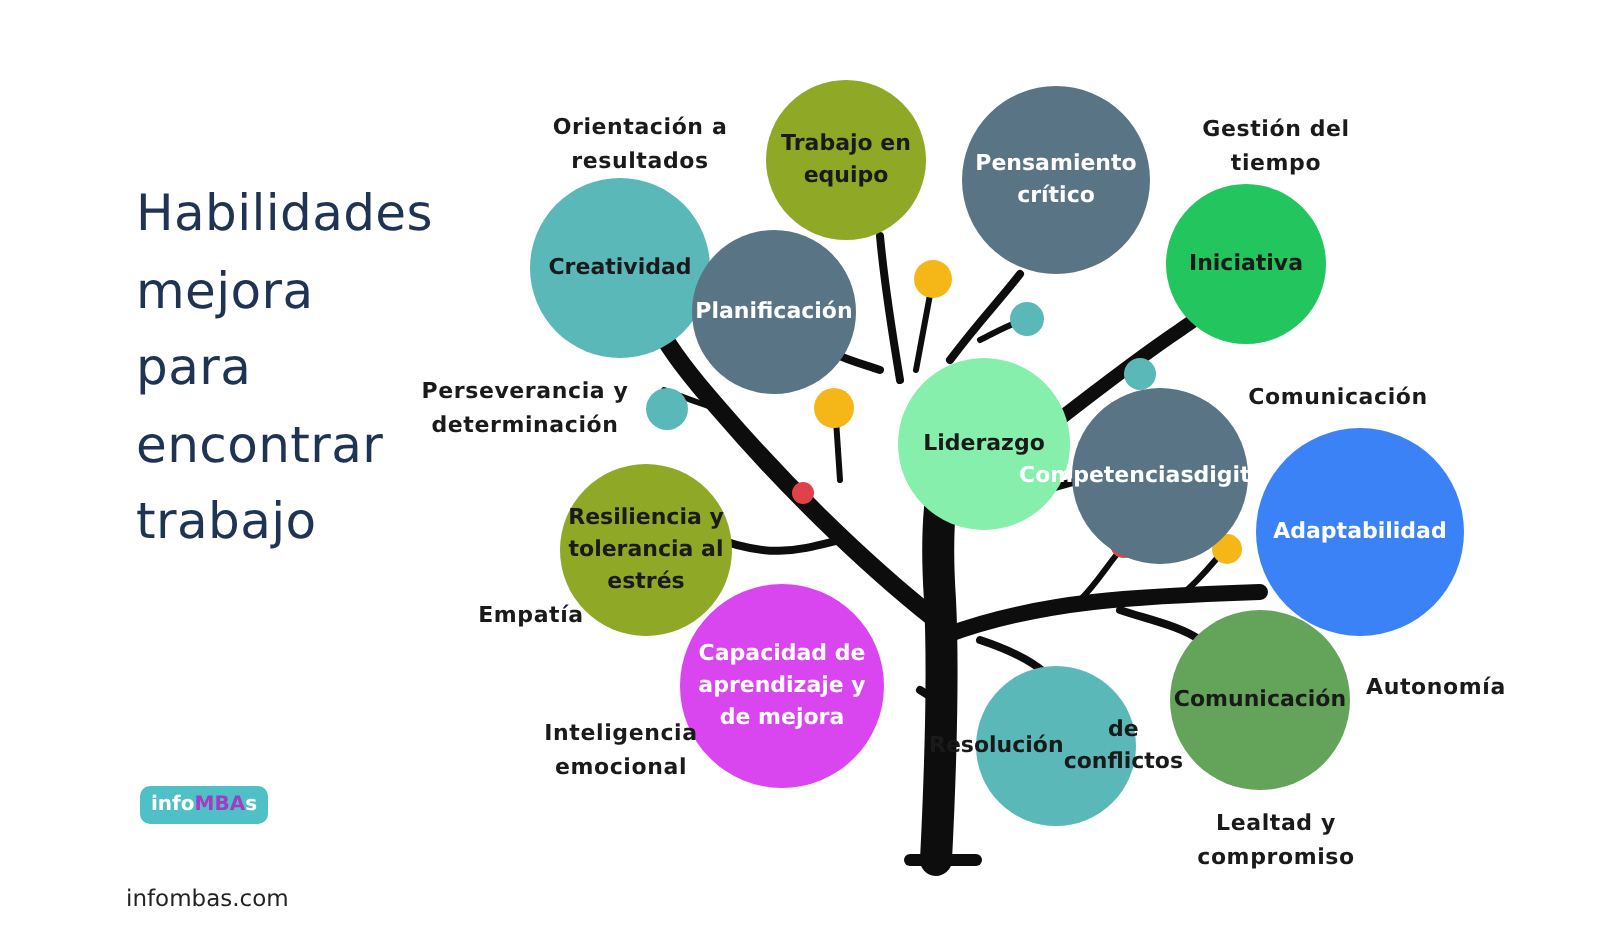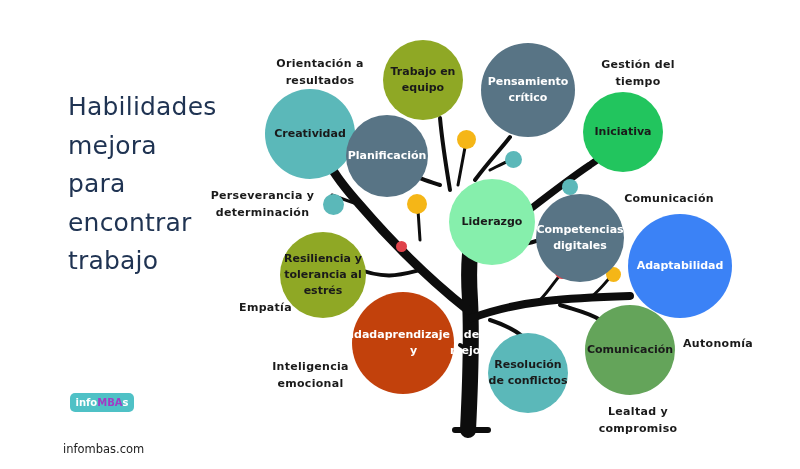--- a/index.html
+++ b/index.html
@@ -106,38 +106,38 @@
 <div class="circle" style="left:481px;top:43px;width:94px;height:94px;background:#587485;color:#ffffff;flex-direction:column;">
   <span>Pensamiento</span>
   <span>crítico</span>
 </div>
 <div class="circle" style="left:583px;top:92px;width:80px;height:80px;background:#22c55e;color:#1a1a1a;">
   <span>Iniciativa</span>
 </div>
 <div class="circle" style="left:449px;top:179px;width:86px;height:86px;background:#86efac;color:#1a1a1a;">
   <span>Liderazgo</span>
 </div>
-<div class="circle" style="left:536px;top:194px;width:88px;height:88px;background:#587485;color:#ffffff;flex-direction:column;">
+<div class="circle" style="left:536px;top:194px;width:88px;height:88px;background:#587485;color:#ffffff;flex-direction:row;">
   <span>Competencias</span>
   <span>digitales</span>
 </div>
 <div class="circle" style="left:628px;top:214px;width:104px;height:104px;background:#3b82f6;color:#ffffff;">
   <span>Adaptabilidad</span>
 </div>
 <div class="circle" style="left:280px;top:232px;width:86px;height:86px;background:#8fa825;color:#1a1a1a;flex-direction:column;">
   <span>Resiliencia y</span>
   <span>tolerancia al</span>
   <span>estrés</span>
 </div>
-<div class="circle" style="left:352px;top:292px;width:102px;height:102px;background:#c2410c;color:#ffffff;flex-direction:row;">
+<div class="circle" style="left:340px;top:292px;width:102px;height:102px;background:#d946ef;color:#ffffff;flex-direction:column;">
   <span>Capacidad de</span>
   <span>aprendizaje y</span>
   <span>de mejora</span>
 </div>
-<div class="circle" style="left:488px;top:333px;width:80px;height:80px;background:#5bb8b9;color:#1a1a1a;flex-direction:column;">
+<div class="circle" style="left:488px;top:333px;width:80px;height:80px;background:#5bb8b9;color:#1a1a1a;flex-direction:row;">
   <span>Resolución</span>
   <span>de conflictos</span>
 </div>
 <div class="circle" style="left:585px;top:305px;width:90px;height:90px;background:#64a45a;color:#1a1a1a;">
   <span>Comunicación</span>
 </div>
 
 <div class="label" style="left:270px;top:55px;width:100px;">
   <div>Orientación a</div>
   <div>resultados</div>

